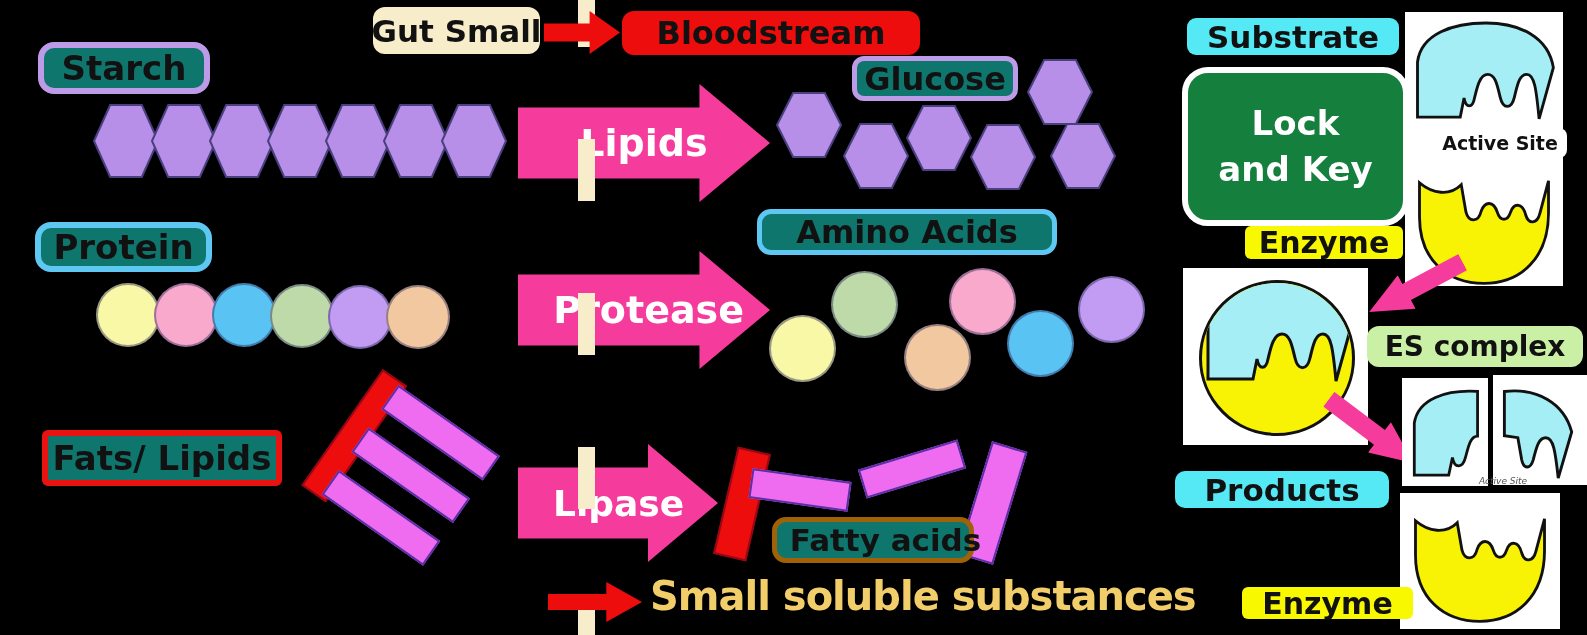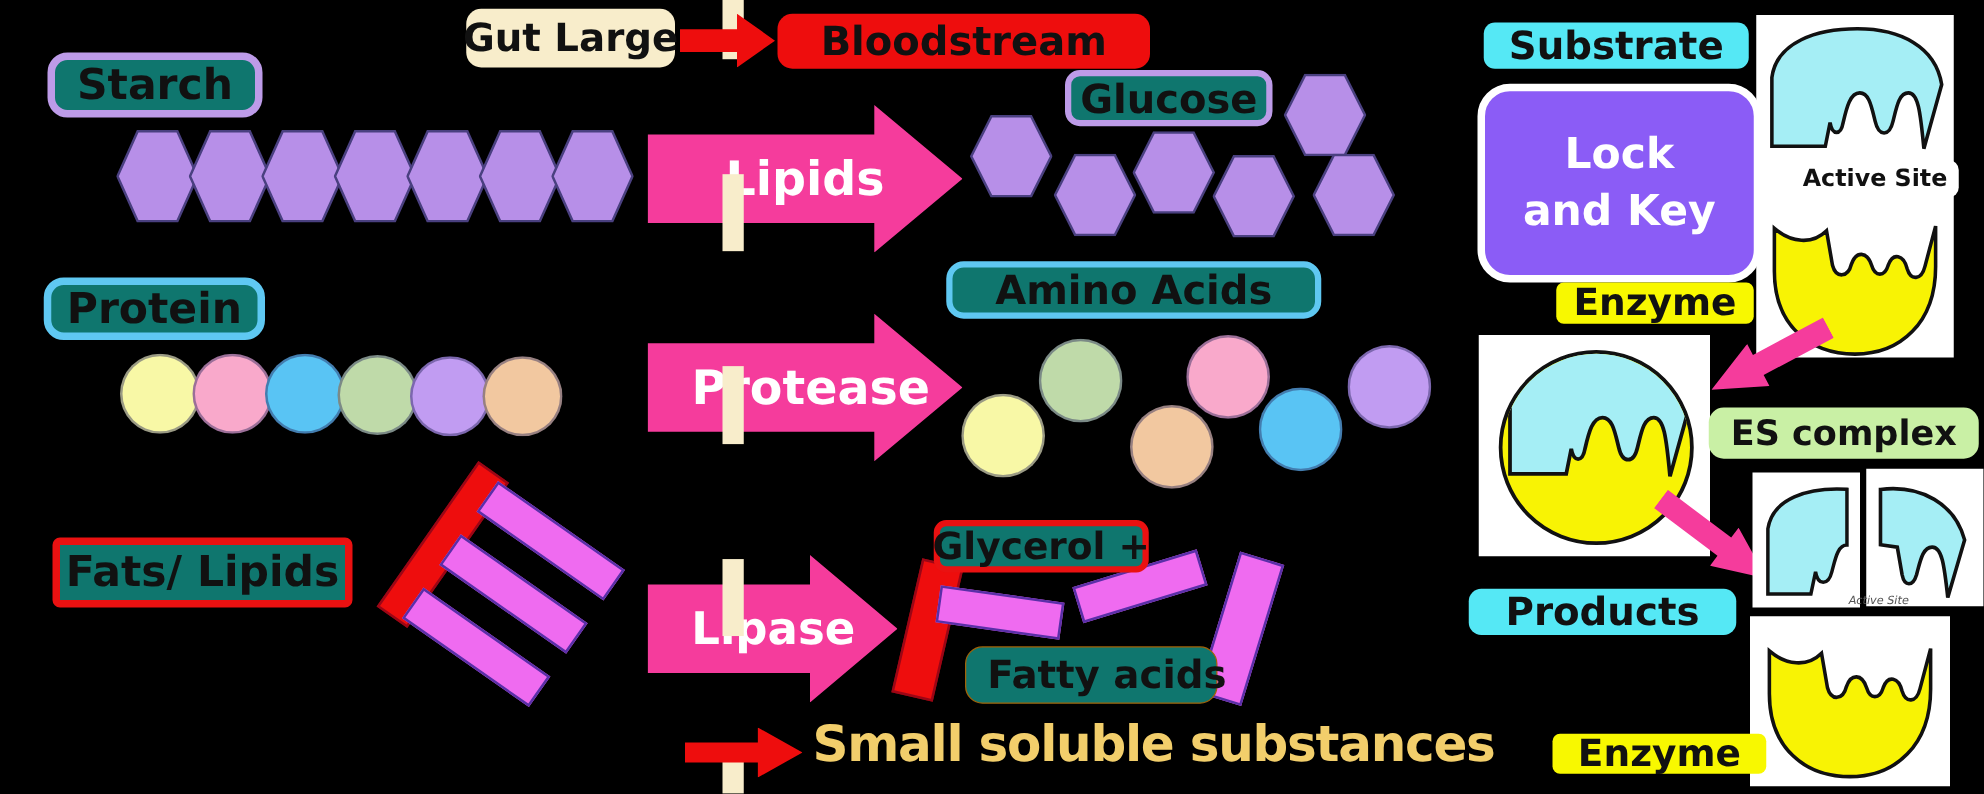--- a/index.html
+++ b/index.html
@@ -11,21 +11,21 @@
        font-weight:bold;color:#111;z-index:7;white-space:nowrap;}
   .tag.white{background:#0f766e;}
   .tag.cream{background:#F8EDCB;border-radius:12px;}
   .tag.redbg{background:#EE0D0D;border-radius:12px;}
   .tag.cyanbg{background:#55E8F5;border-radius:9px;}
   .tag.yellowbg{background:#F8F800;border-radius:6px;}
   .tag.greenbg{background:#C9F0A5;border-radius:12px;}
   .b-purple{border:6px solid #BD9BE8;border-radius:16px;}
   .b-blue{border:6px solid #5FC8F2;border-radius:16px;}
   .b-red{border:6px solid #EA1111;border-radius:6px;}
-  .b-magenta{border:1px solid #a16207;border-radius:14px;padding-left:25px;}
+  .b-magenta{border:5px solid #a16207;border-radius:14px;padding-left:25px;}
   
   .block-arrow{position:absolute;display:flex;align-items:center;justify-content:center;
        background:#F53C9C;color:#fff;font-weight:bold;z-index:4;
        clip-path:polygon(0 20%,72% 20%,72% 0,100% 50%,72% 100%,72% 80%,0 80%);}
   .block-arrow span{display:block;width:72%;text-align:center;}
   .red-arrow{position:absolute;background:#EE0D0D;z-index:6;
        clip-path:polygon(0 29%,60% 29%,60% 0,100% 50%,60% 100%,60% 71%,0 71%);}
   .model-arrow{position:absolute;background:#F53C9C;z-index:6;
        clip-path:polygon(0 26%,60% 26%,60% 0,100% 50%,60% 100%,60% 74%,0 74%);}
   
@@ -36,36 +36,36 @@
   .circ{position:absolute;border-radius:50%;border:2px solid rgba(40,40,90,.45);z-index:3;}
   .hexsvg{position:absolute;z-index:3;}
   .bar{position:absolute;z-index:3;}
   .bar.red{background:#EE0D0D;border:2px solid rgba(90,0,30,.55);}
   .bar.magenta{background:#EF6BF0;border:2.5px solid #5A2FA8;}
   
   .banner{position:absolute;font-weight:bold;font-size:40px;color:#F2CE6B;
        letter-spacing:-1px;z-index:7;white-space:nowrap;}
   
   .card{position:absolute;background:#fff;z-index:6;}
-  #lock-box{position:absolute;background:#8b5cf6;border:6px solid #fff;border-radius:26px;
+  #lock-box{position:absolute;background:#15803d;border:6px solid #fff;border-radius:26px;
        color:#fff;font-weight:bold;font-size:34px;display:flex;flex-direction:column;
        align-items:center;justify-content:center;line-height:1.35;z-index:7;}
   .es-circle{position:absolute;border-radius:50%;background:#F8F304;border:3px solid #111;
        overflow:hidden;}
   .caption-tiny{position:absolute;font-size:9px;font-style:italic;color:#555;z-index:9;
        text-align:center;}
 </style>
 </head>
 <body>
 
 <div id="stage">
 
   <div id="gut-line"></div>
 
-  <div class="tag cream" style="left:373px;top:7px;width:167px;height:47px;font-size:31px;">Gut Large</div>
+  <div class="tag cream" style="left:373px;top:7px;width:167px;height:47px;font-size:31px;">Gut Small</div>
   <div class="red-arrow" style="left:544px;top:11px;width:76px;height:43px;"></div>
   <div class="tag redbg" style="left:622px;top:11px;width:298px;height:44px;font-size:32px;">Bloodstream</div>
 
   <div class="tag white b-purple" style="left:38px;top:42px;width:172px;height:52px;font-size:34px;">Starch</div>
   <div class="block-arrow" style="left:518px;top:84px;width:252px;height:118px;font-size:38px;">
     <span>Lipids</span>
   </div>
   <div class="tag white" style="left:852px;top:56px;width:166px;height:45px;font-size:32px;border:5px solid #BD9BE8;border-radius:12px;">Glucose</div>
 
   <div class="tag white b-blue" style="left:35px;top:222px;width:177px;height:50px;font-size:34px;">Protein</div>
@@ -85,21 +85,20 @@
 
   <div class="block-arrow" style="left:518px;top:444px;width:200px;height:118px;font-size:36px;clip-path:polygon(0 20%,65% 20%,65% 0,100% 50%,65% 100%,65% 80%,0 80%);">
     <span style="width:65%;">Lipase</span>
   </div>
 
   <div class="bar red" style="left:725px;top:449px;width:30px;height:106px;transform:rotate(13deg);"></div>
   <div class="bar magenta" style="left:750px;top:475px;width:96px;height:26px;transform:rotate(8deg);"></div>
   <div class="bar magenta" style="left:860px;top:454px;width:100px;height:26px;transform:rotate(-17deg);"></div>
   <div class="bar magenta" style="left:974px;top:444px;width:33px;height:114px;transform:rotate(17deg);"></div>
 
-  <div class="tag white" style="left:747px;top:416px;width:172px;height:42px;font-size:30px;border:5px solid #EA1111;border-radius:10px;z-index:8;">Glycerol +</div>
   <div class="tag white b-magenta" style="left:772px;top:517px;width:202px;height:46px;font-size:31px;z-index:8;">Fatty acids</div>
 
   <div class="red-arrow" style="left:548px;top:582px;width:94px;height:40px;clip-path:polygon(0 30%,62% 30%,62% 0,100% 50%,62% 100%,62% 70%,0 70%);"></div>
   <div class="banner" style="left:650px;top:573px;">Small soluble substances</div>
 
   <div class="tag cyanbg" style="left:1187px;top:18px;width:212px;height:37px;font-size:31px;">Substrate</div>
 
   <div id="lock-box" style="left:1182px;top:67px;width:215px;height:147px;">
     <div>Lock</div>
     <div>and Key</div>

